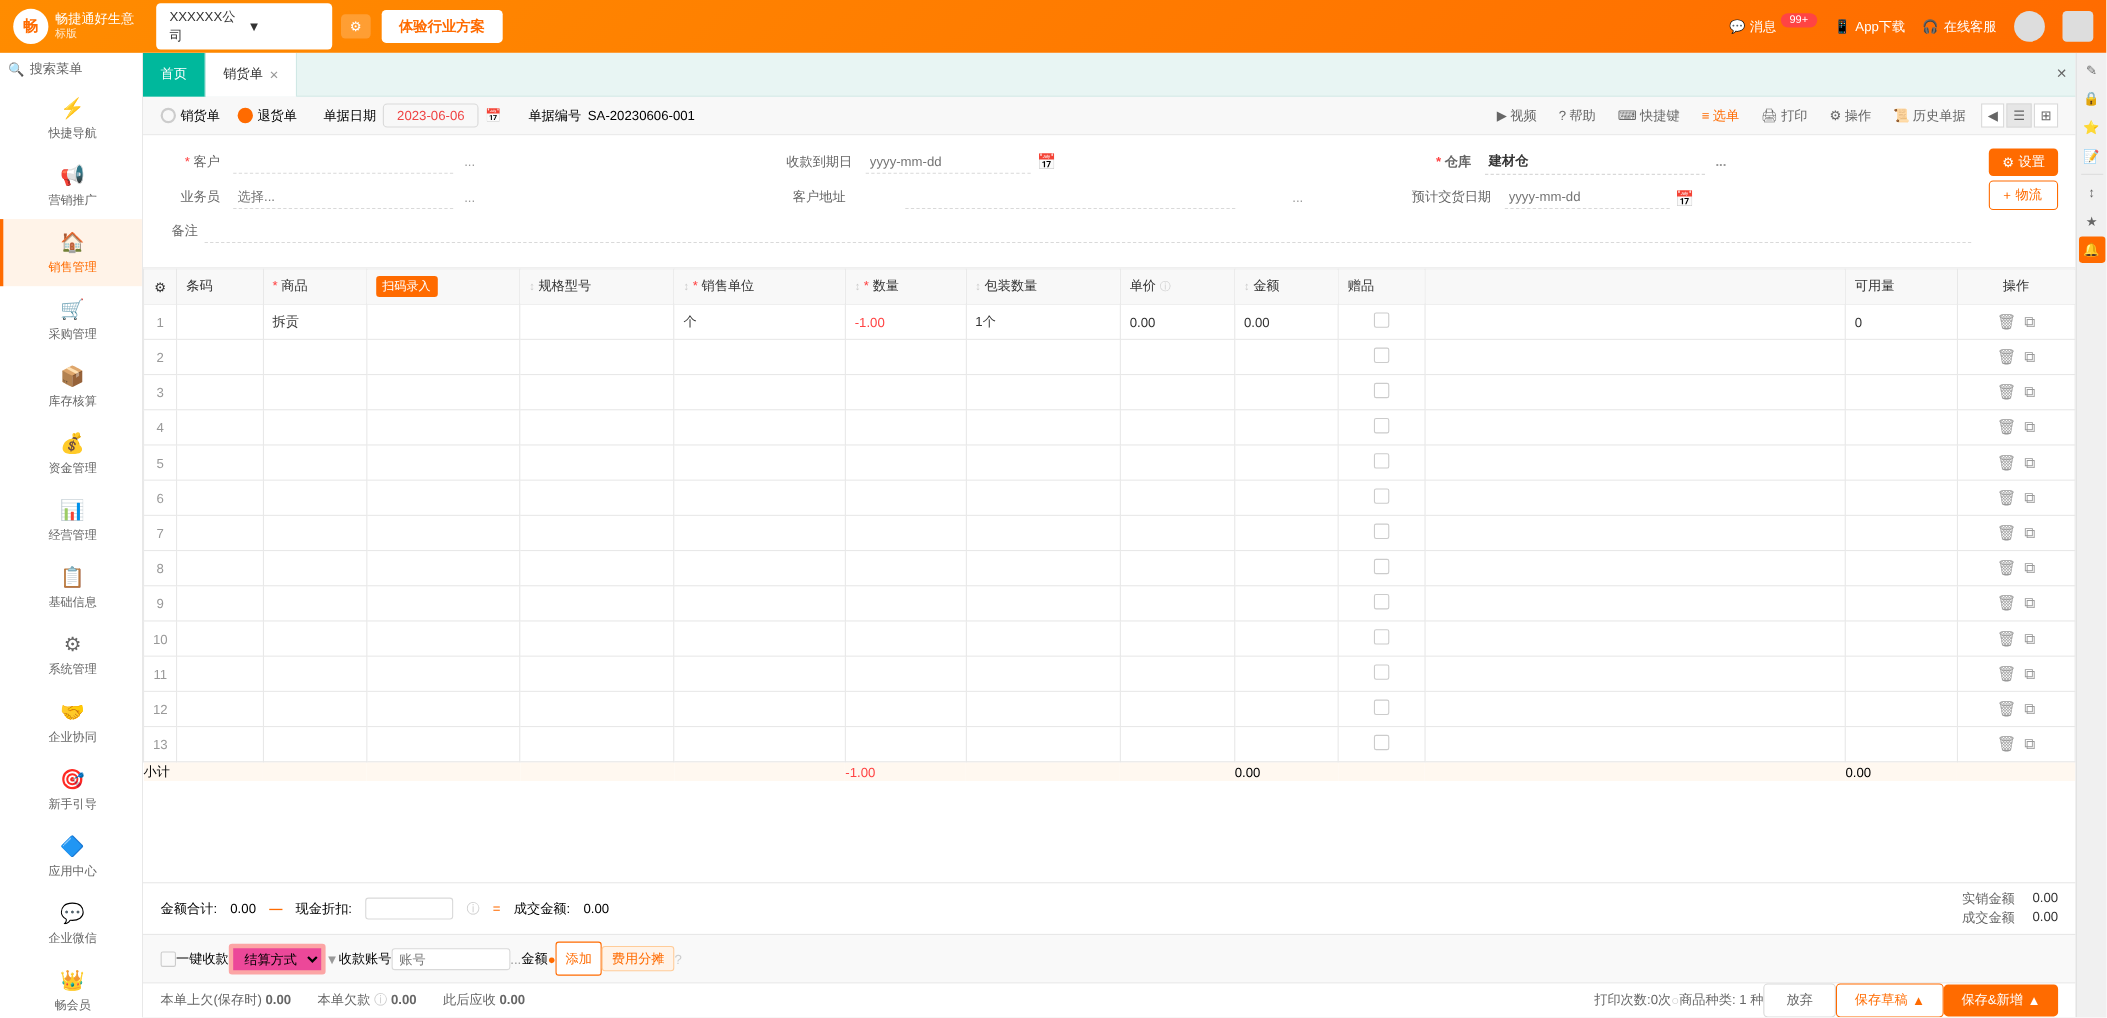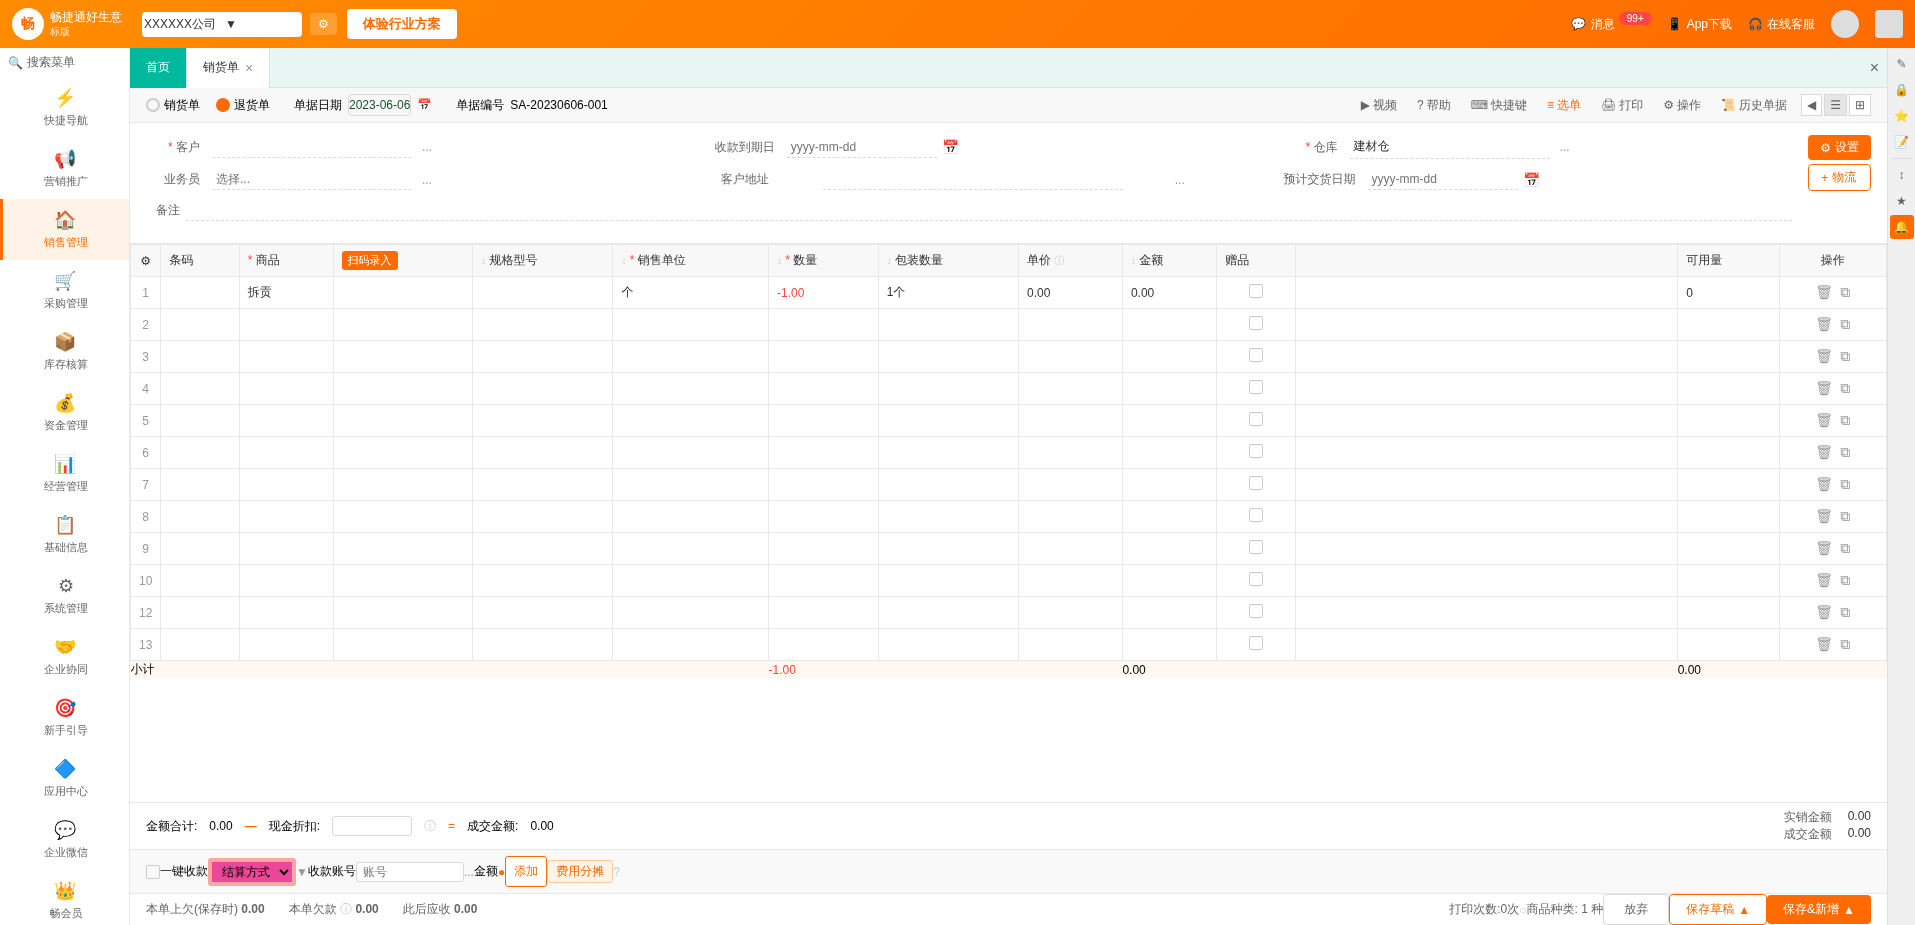--- a/index.html
+++ b/index.html
@@ -30,21 +30,21 @@
       align-items: center;
       justify-content: center;
       color: #ff6b00;
       font-weight: bold;
       font-size: 14px;
     }
     .logo-text { font-size: 11px; line-height: 1.3; }
     .company-selector {
       background: white;
       border-radius: 4px;
-      padding: 4px 2px;
+      padding: 4px 12px;
       color: #333;
       display: flex;
       align-items: center;
       gap: 6px;
       min-width: 160px;
       cursor: pointer;
       justify-content: space-between;
     }
     .company-selector span { flex: 1; }
     .gear-btn {
@@ -198,22 +198,22 @@
     .radio-dot.checked { border-color: #ff6b00; background: #ff6b00; }
     .form-date-group {
       display: flex;
       align-items: center;
       gap: 6px;
       margin-left: 16px;
     }
     .date-input {
       border: 1px solid #d9d9d9;
       border-radius: 4px;
-      padding: 3px 0;
-      color: #14532d;
+      padding: 3px 12px;
+      color: #ef4444;
     }
     .serial-group {
       display: flex;
       align-items: center;
       gap: 6px;
       margin-left: 16px;
     }
     .toolbar-right {
       margin-left: auto;
       display: flex;
@@ -676,21 +676,21 @@
             <div class="field-group">
               <span class="field-label"><span class="required-star">*</span> 客户</span>
               <input class="field-input" style="max-width: 200px;">
               <span class="field-dots">...</span>
             </div>
             <div class="field-group" style="margin-left:60px;">
               <span class="field-label">收款到期日</span>
               <input class="field-input" placeholder="yyyy-mm-dd" style="max-width: 150px;">
               <span class="field-icon">📅</span>
             </div>
-            <div class="field-group" style="margin-left:60px;">
+            <div class="field-group" style="margin-left:60px;font-weight:bold;">
               <span class="field-label"><span class="required-star">*</span> 仓库</span>
               <span class="field-input" style="max-width:200px;display:inline-block;">建材仓</span>
               <span class="field-dots">...</span>
             </div>
           </div>
           <div class="field-row">
             <div class="field-group">
               <span class="field-label">业务员</span>
               <input class="field-input" placeholder="选择..." style="max-width: 200px;">
               <span class="field-dots">...</span>
@@ -946,20 +946,39 @@
       <td></td>
       <td class="checkbox-cell"><div class="custom-checkbox"></div></td>
       <td></td>
       <td></td>
       <td class="col-ops">
         <button class="op-btn">🗑</button>
         <button class="op-btn">⧉</button>
       </td>
     </tr>
             <tr>
+      <td class="row-num">11</td>
+      <td></td>
+      <td></td>
+      <td></td>
+      <td></td>
+      <td></td>
+      <td style=""></td>
+      <td></td>
+      <td></td>
+      <td></td>
+      <td class="checkbox-cell"><div class="custom-checkbox"></div></td>
+      <td></td>
+      <td></td>
+      <td class="col-ops">
+        <button class="op-btn">🗑</button>
+        <button class="op-btn">⧉</button>
+      </td>
+    </tr>
+            <tr>
       <td class="row-num">12</td>
       <td></td>
       <td></td>
       <td></td>
       <td></td>
       <td></td>
       <td style=""></td>
       <td></td>
       <td></td>
       <td></td>

